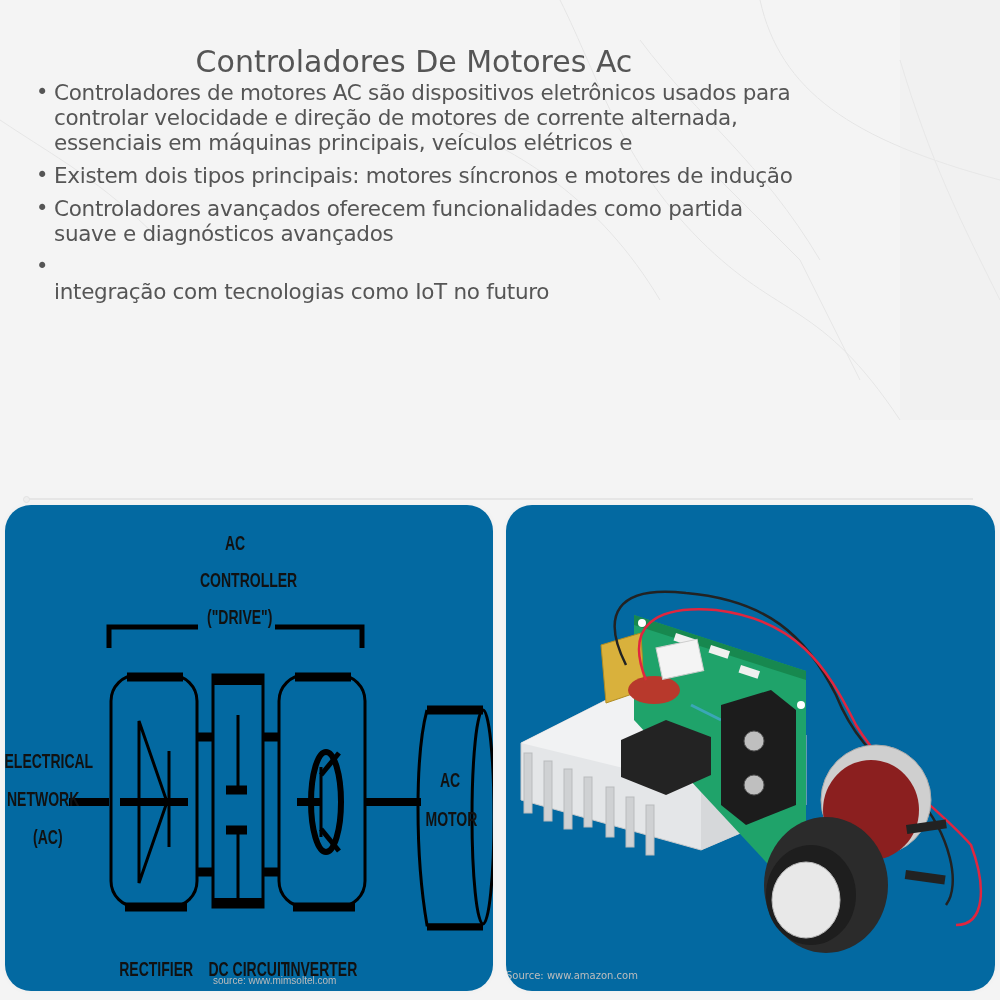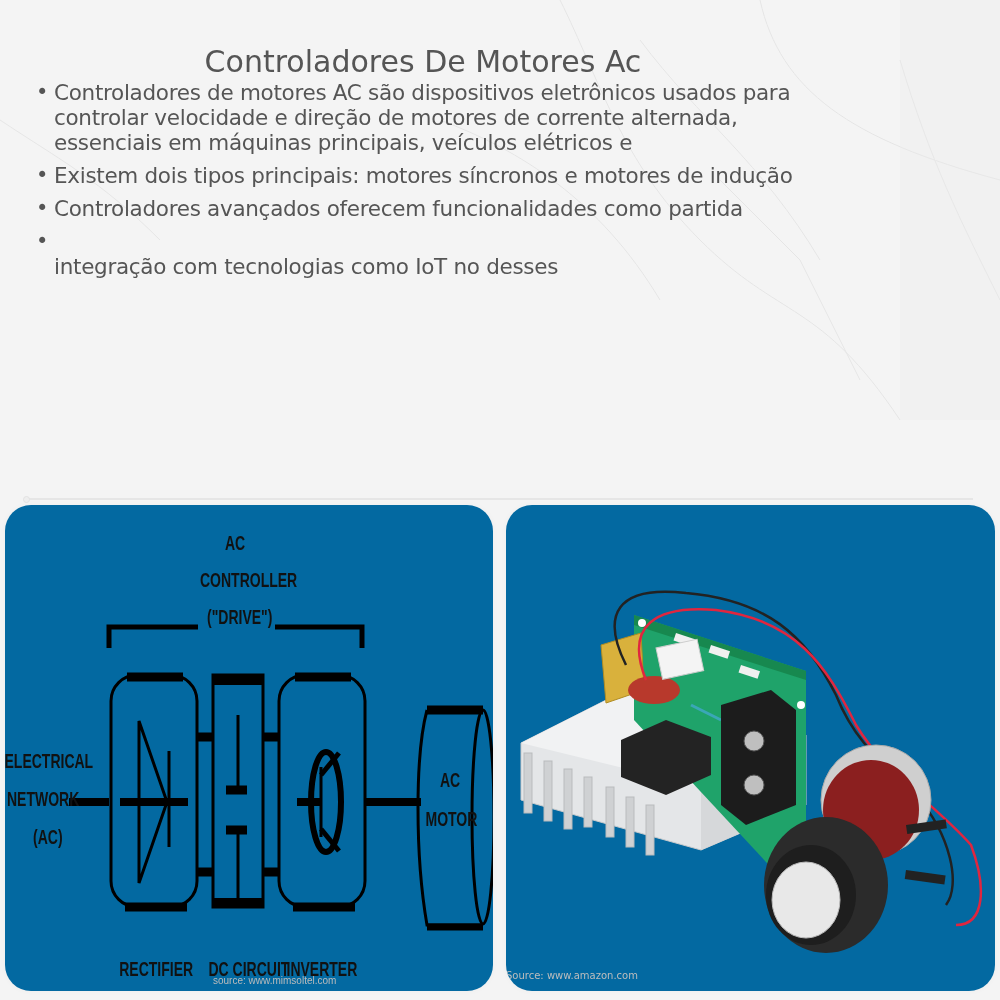--- a/index.html
+++ b/index.html
@@ -6,21 +6,21 @@
   body {
     width:1000px; height:1000px; overflow:hidden; position:relative;
     background:#f4f4f4;
     font-family:"DejaVu Sans", sans-serif;
     color:#555;
   }
   .bg-texture {
     position:absolute; inset:0; pointer-events:none;
   }
   .title {
-    position:absolute; left:13px; width:820px; top:24px;
+    position:absolute; left:4px; width:820px; top:24px;
     text-align:center; font-size:30px; color:#555; letter-spacing:0px;
     font-family:"DejaVu Sans", sans-serif; font-weight:normal;
   }
   .bullets {
     position:absolute; left:36px; top:80px; width:940px;
     list-style:none; margin:0; padding:0;
   }
   .bullets li {
     position:relative; padding-left:18px; font-size:21.5px; line-height:25px;
     color:#555; margin-bottom:8px; letter-spacing:-0.3px;
@@ -83,25 +83,26 @@
     <span>controlar velocidade e direção de motores de corrente alternada,</span><br>
     <span>essenciais em máquinas principais, veículos elétricos e</span><br>
   </li>
   <li>
     <span class="dot">•</span>
     <span>Existem dois tipos principais: motores síncronos e motores de indução</span>
   </li>
   <li>
     <span class="dot">•</span>
     <span>Controladores avançados oferecem funcionalidades como partida</span><br>
+    <span>suave e diagnósticos avançados</span>
   </li>
   <li>
     <span class="dot">•</span>
     <br>
-    <span>integração com tecnologias como IoT no desses</span>
+    <span>integração com tecnologias como IoT no futuro</span>
   </li>
 </ul>
 
 <div class="divider">
     <span class="knob"></span>
   </div>
 
 <div class="card left">
   <svg class="diagram-svg" width="488" height="486" viewBox="0 0 488 486">
     <g fill="none" stroke="#000" stroke-linecap="butt">

